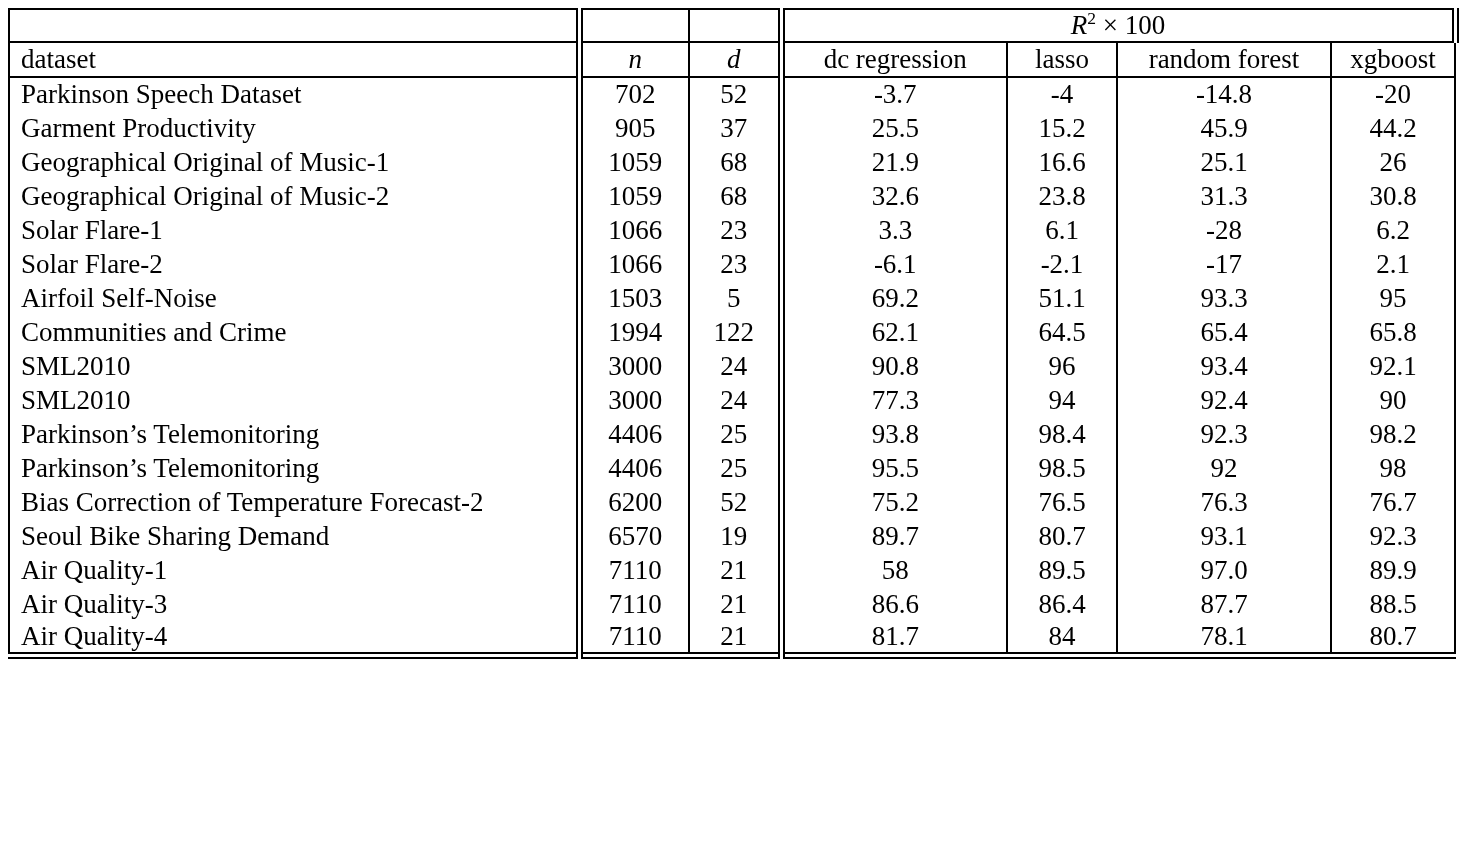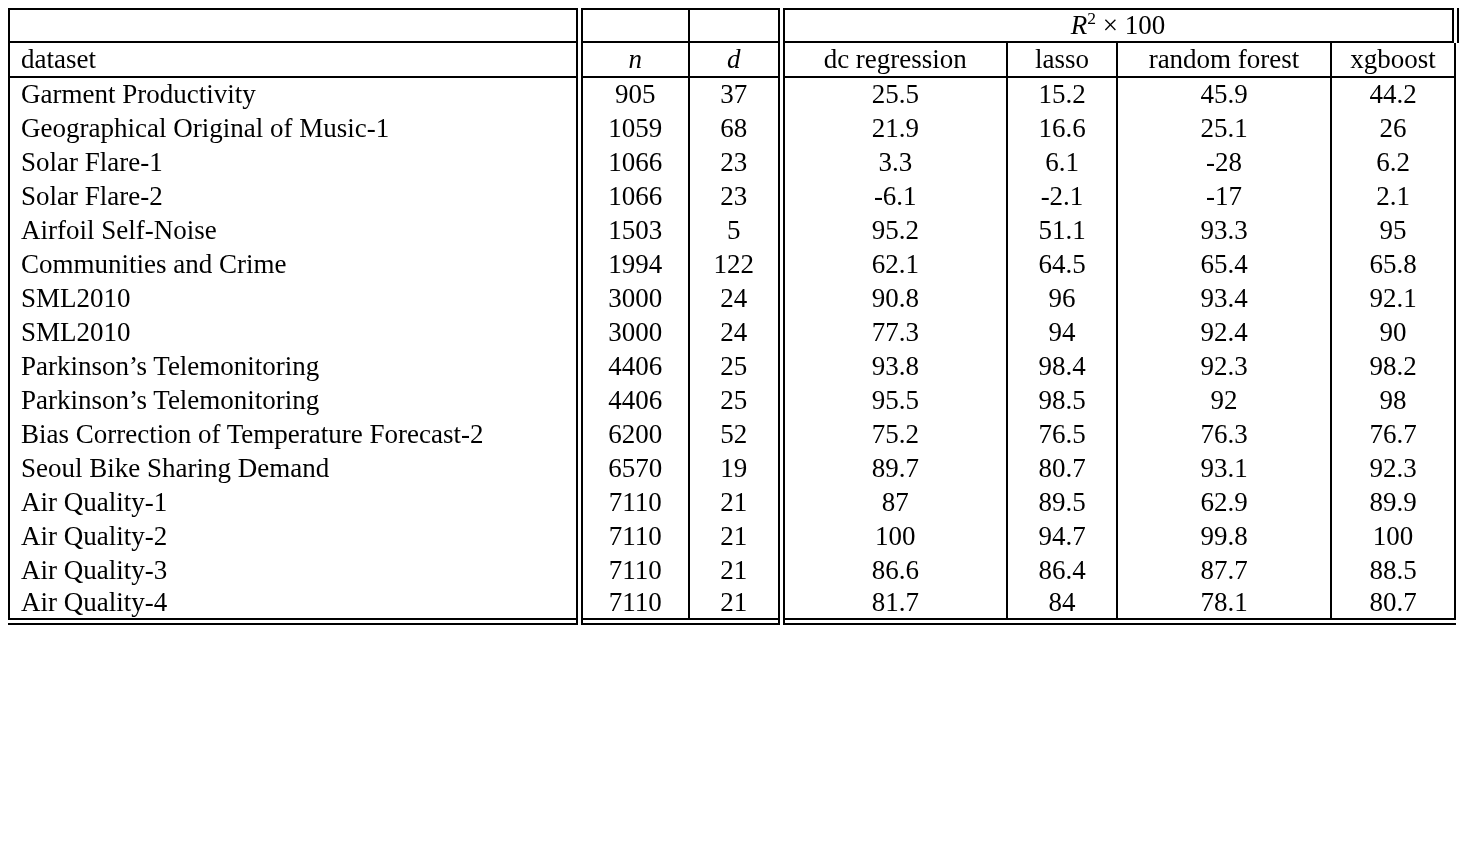--- a/index.html
+++ b/index.html
@@ -96,38 +96,56 @@
         <th class="c1 math">n</th>
         <th class="c2 math">d</th>
         <th class="c3 bold">dc regression</th>
         <th class="c4">lasso</th>
         <th class="c5">random forest</th>
         <th class="c6">xgboost</th>
       </tr>
     </thead>
     <tbody>
         <tr>
+          <td class="c0 left">Parkinson Speech Dataset</td>
+          <td class="c1">702</td>
+          <td class="c2">52</td>
+          <td class="c3">-3.7</td>
+          <td class="c4">-4</td>
+          <td class="c5">-14.8</td>
+          <td class="c6">-20</td>
+        </tr>
+        <tr>
           <td class="c0 left">Garment Productivity</td>
           <td class="c1">905</td>
           <td class="c2">37</td>
           <td class="c3">25.5</td>
           <td class="c4">15.2</td>
           <td class="c5">45.9</td>
           <td class="c6">44.2</td>
         </tr>
         <tr>
           <td class="c0 left">Geographical Original of Music-1</td>
           <td class="c1">1059</td>
           <td class="c2">68</td>
           <td class="c3">21.9</td>
           <td class="c4">16.6</td>
           <td class="c5">25.1</td>
           <td class="c6">26</td>
         </tr>
         <tr>
+          <td class="c0 left">Geographical Original of Music-2</td>
+          <td class="c1">1059</td>
+          <td class="c2">68</td>
+          <td class="c3">32.6</td>
+          <td class="c4">23.8</td>
+          <td class="c5">31.3</td>
+          <td class="c6">30.8</td>
+        </tr>
+        <tr>
           <td class="c0 left">Solar Flare-1</td>
           <td class="c1">1066</td>
           <td class="c2">23</td>
           <td class="c3">3.3</td>
           <td class="c4">6.1</td>
           <td class="c5">-28</td>
           <td class="c6">6.2</td>
         </tr>
         <tr>
           <td class="c0 left">Solar Flare-2</td>
@@ -135,21 +153,21 @@
           <td class="c2">23</td>
           <td class="c3">-6.1</td>
           <td class="c4">-2.1</td>
           <td class="c5">-17</td>
           <td class="c6">2.1</td>
         </tr>
         <tr>
           <td class="c0 left">Airfoil Self-Noise</td>
           <td class="c1">1503</td>
           <td class="c2">5</td>
-          <td class="c3">95.2</td>
+          <td class="c3">69.2</td>
           <td class="c4">51.1</td>
           <td class="c5">93.3</td>
           <td class="c6">95</td>
         </tr>
         <tr>
           <td class="c0 left">Communities and Crime</td>
           <td class="c1">1994</td>
           <td class="c2">122</td>
           <td class="c3">62.1</td>
           <td class="c4">64.5</td>
@@ -207,33 +225,24 @@
           <td class="c2">19</td>
           <td class="c3">89.7</td>
           <td class="c4">80.7</td>
           <td class="c5">93.1</td>
           <td class="c6">92.3</td>
         </tr>
         <tr>
           <td class="c0 left">Air Quality-1</td>
           <td class="c1">7110</td>
           <td class="c2">21</td>
-          <td class="c3">87</td>
+          <td class="c3">58</td>
           <td class="c4">89.5</td>
-          <td class="c5">62.9</td>
+          <td class="c5">97.0</td>
           <td class="c6">89.9</td>
-        </tr>
-        <tr>
-          <td class="c0 left">Air Quality-2</td>
-          <td class="c1">7110</td>
-          <td class="c2">21</td>
-          <td class="c3">100</td>
-          <td class="c4">94.7</td>
-          <td class="c5">99.8</td>
-          <td class="c6">100</td>
         </tr>
         <tr>
           <td class="c0 left">Air Quality-3</td>
           <td class="c1">7110</td>
           <td class="c2">21</td>
           <td class="c3">86.6</td>
           <td class="c4">86.4</td>
           <td class="c5">87.7</td>
           <td class="c6">88.5</td>
         </tr>

